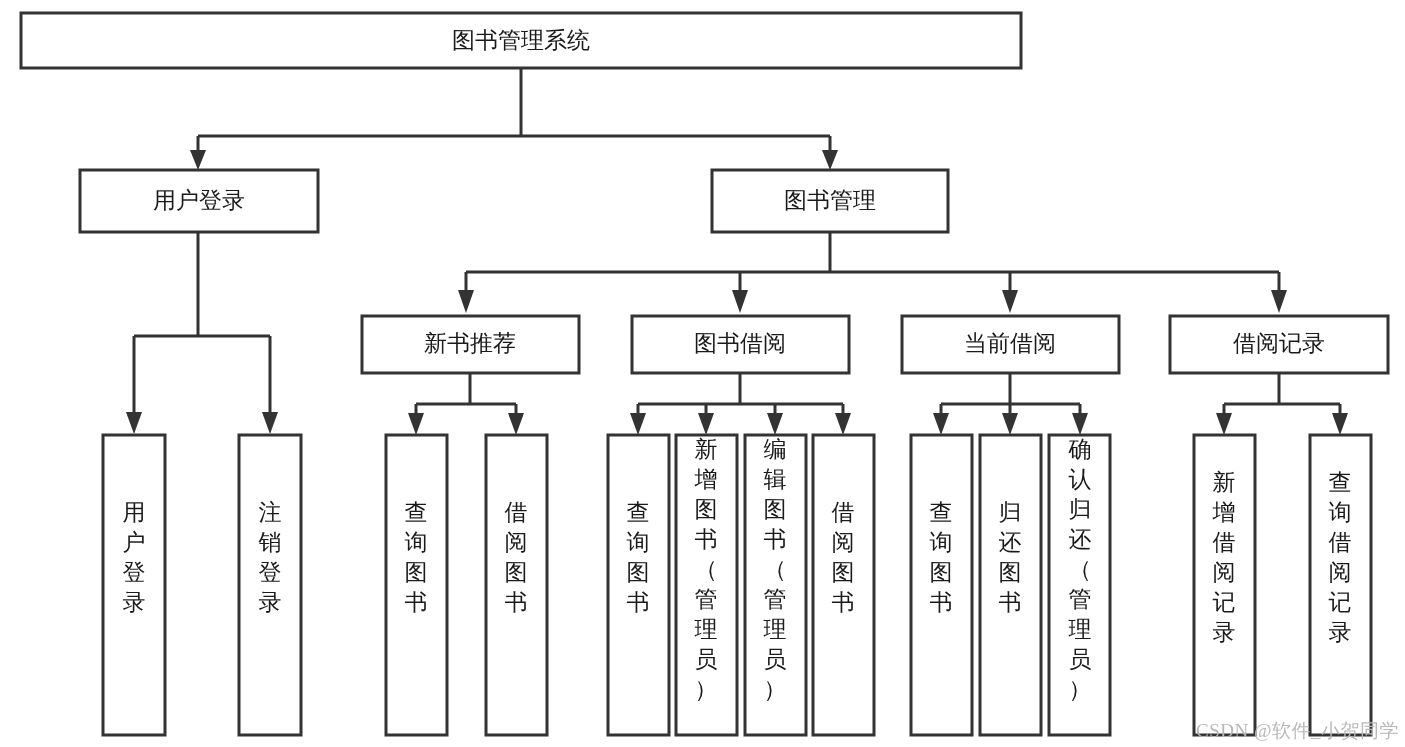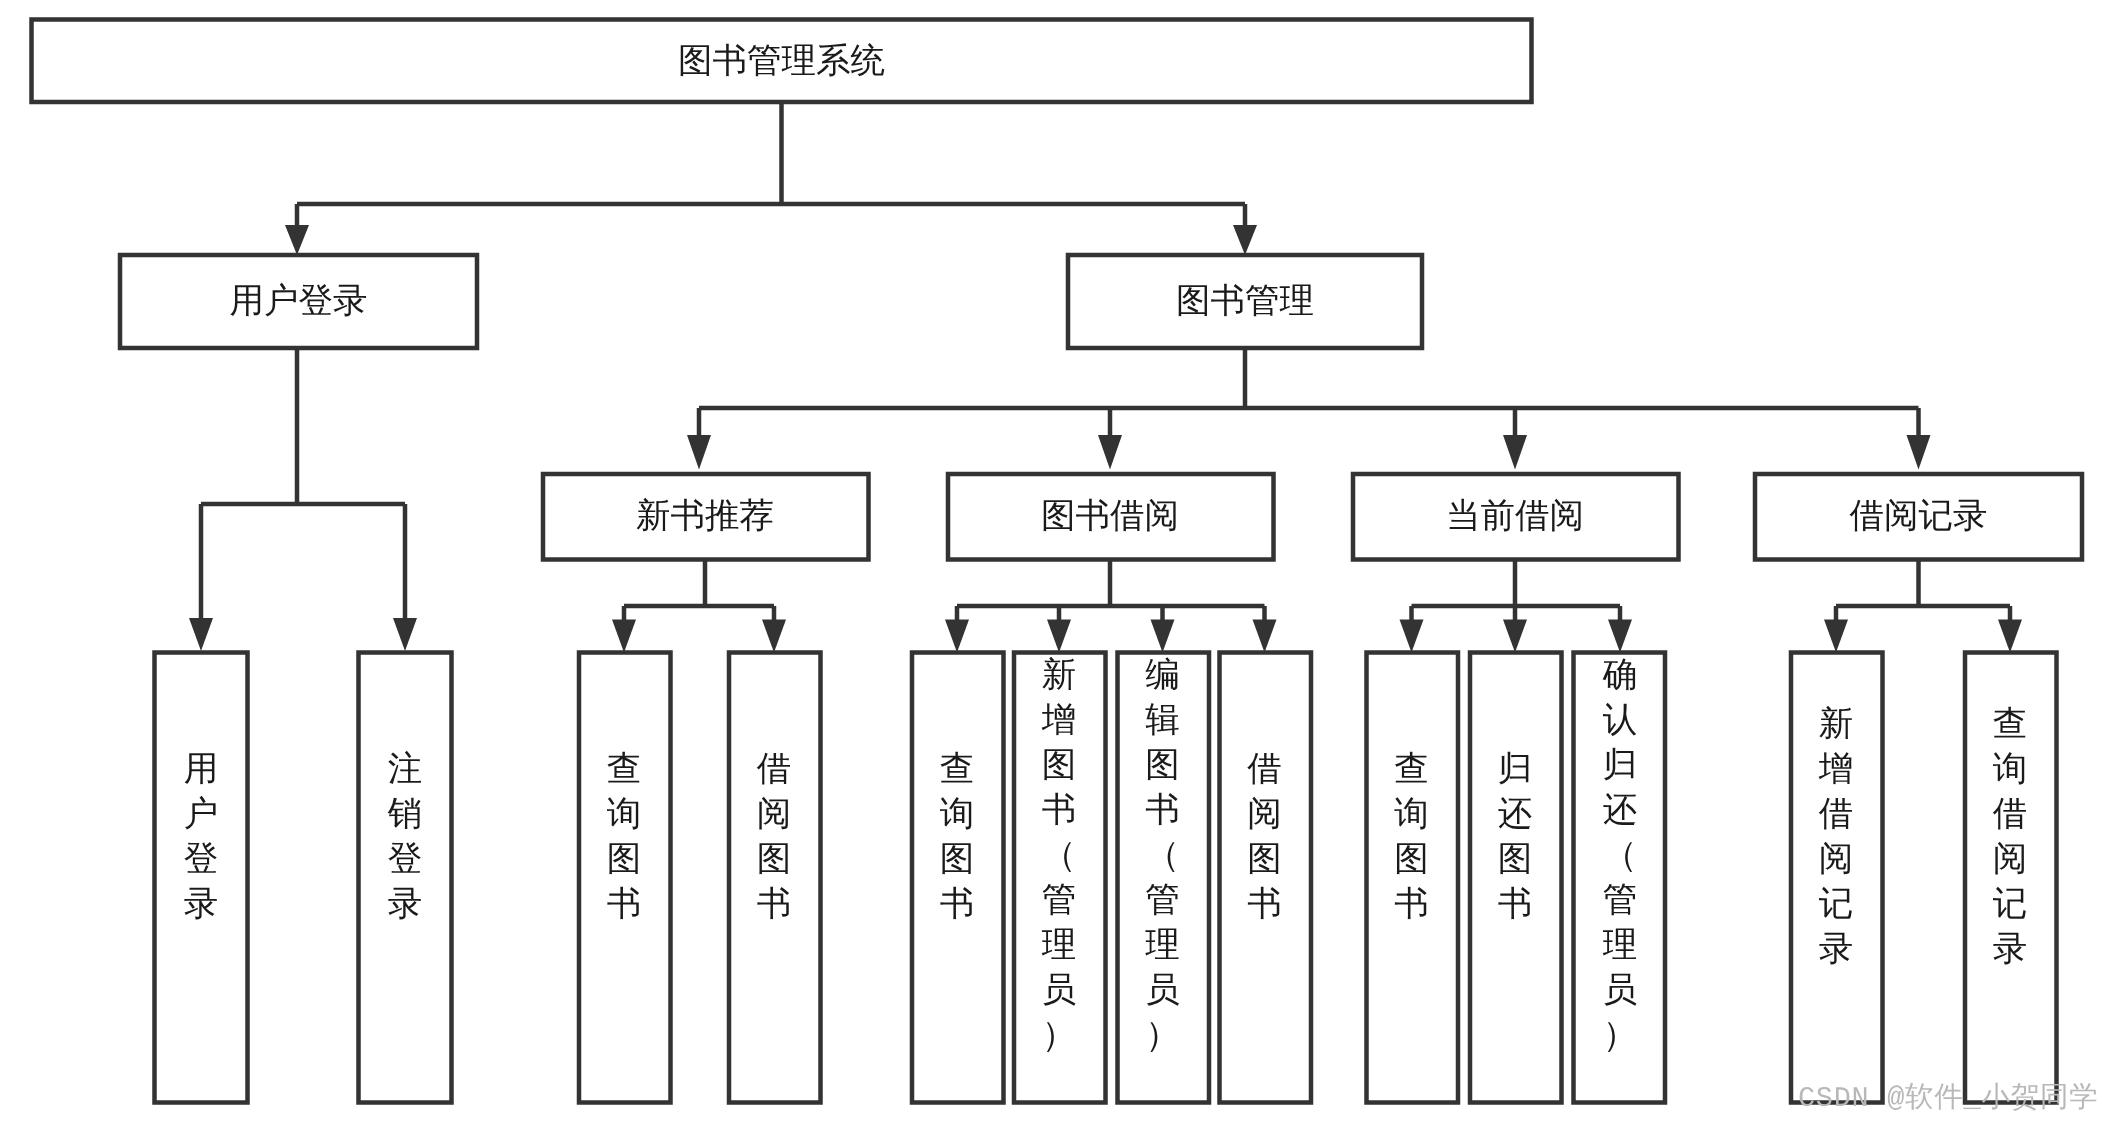--- a/index.html
+++ b/index.html
@@ -43,21 +43,21 @@
     fill: none;
   }
   .arrow-head {
     fill: #333333;
     stroke: none;
   }
   .watermark {
     position: absolute;
     right: 6px;
     bottom: 3px;
-    font-family: Liberation Mono, monospace;
+    font-family: Liberation Serif, serif;
     font-size: 19px;
     color: #b8b8b8;
     white-space: nowrap;
     letter-spacing: 0.5px;
   }
 </style>
 </head>
 <body>
 
 <svg id="diagram" viewBox="0 0 1405 747" xmlns="http://www.w3.org/2000/svg">

